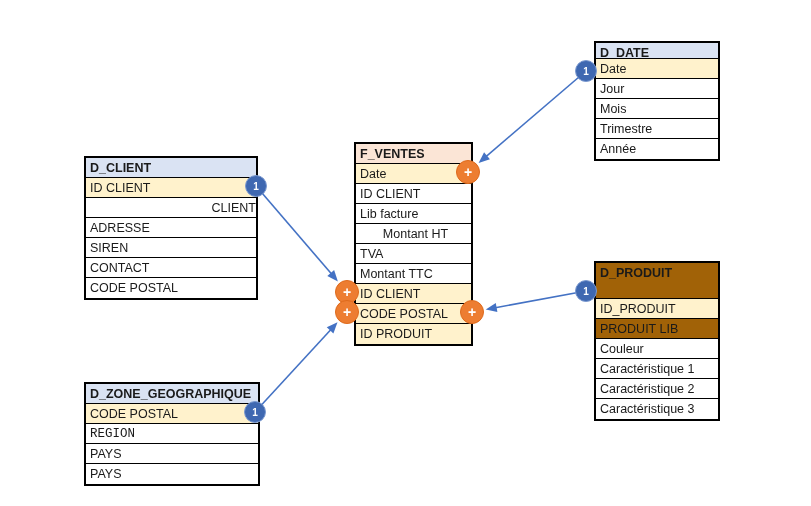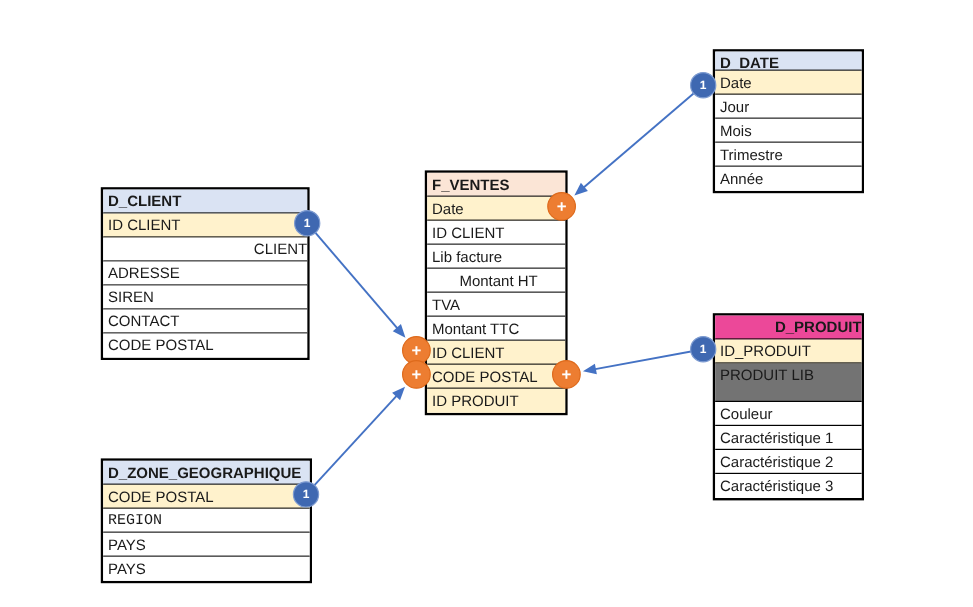--- a/index.html
+++ b/index.html
@@ -72,23 +72,23 @@
     </div>
     <div class="entity" style="left: 594px; top: 41px; width: 126px; border-color: rgb(0, 0, 0);">
       <div class="cell thead" style="height: 16px; background: rgb(218, 227, 243); border-color: rgb(0, 0, 0); color: rgb(26, 26, 26);">D_DATE</div>
       <div class="cell trow" style="height: 20px; background: rgb(255, 242, 204); border-color: rgb(0, 0, 0); color: rgb(26, 26, 26);">Date</div>
       <div class="cell trow" style="height: 20px; background: rgb(255, 255, 255); border-color: rgb(0, 0, 0); color: rgb(26, 26, 26);">Jour</div>
       <div class="cell trow" style="height: 20px; background: rgb(255, 255, 255); border-color: rgb(0, 0, 0); color: rgb(26, 26, 26);">Mois</div>
       <div class="cell trow" style="height: 20px; background: rgb(255, 255, 255); border-color: rgb(0, 0, 0); color: rgb(26, 26, 26);">Trimestre</div>
       <div class="cell trow" style="height: 20px; background: rgb(255, 255, 255); border-color: rgb(0, 0, 0); color: rgb(26, 26, 26);">Année</div>
     </div>
     <div class="entity" style="left: 594px; top: 261px; width: 126px; border-color: rgb(0, 0, 0);">
-      <div class="cell thead" style="height: 20px; background: #ec4899; border-color: rgb(0, 0, 0); color: rgb(26, 26, 26); text-align: right;">D_PRODUIT</div>
+      <div class="cell thead" style="height: 36px; background: #a16207; border-color: rgb(0, 0, 0); color: rgb(26, 26, 26);">D_PRODUIT</div>
       <div class="cell trow" style="height: 20px; background: rgb(255, 242, 204); border-color: rgb(0, 0, 0); color: rgb(26, 26, 26);">ID_PRODUIT</div>
-      <div class="cell trow" style="height: 32px; background: #737373; border-color: rgb(0, 0, 0); color: rgb(26, 26, 26);">PRODUIT LIB</div>
+      <div class="cell trow" style="height: 20px; background: #a16207; border-color: rgb(0, 0, 0); color: rgb(26, 26, 26);">PRODUIT LIB</div>
       <div class="cell trow" style="height: 20px; background: rgb(255, 255, 255); border-color: rgb(0, 0, 0); color: rgb(26, 26, 26);">Couleur</div>
       <div class="cell trow" style="height: 20px; background: rgb(255, 255, 255); border-color: rgb(0, 0, 0); color: rgb(26, 26, 26);">Caractéristique 1</div>
       <div class="cell trow" style="height: 20px; background: rgb(255, 255, 255); border-color: rgb(0, 0, 0); color: rgb(26, 26, 26);">Caractéristique 2</div>
       <div class="cell trow" style="height: 20px; background: rgb(255, 255, 255); border-color: rgb(0, 0, 0); color: rgb(26, 26, 26);">Caractéristique 3</div>
     </div>
     <div class="badge one" style="left: 575px; top: 60px; width: 22px; height: 22px; background: rgb(63, 104, 177); border-color: rgb(124, 154, 208); color: rgb(255, 255, 255);">1</div>
     <div class="badge many" style="left: 456px; top: 160px; width: 24px; height: 24px; background: rgb(237, 125, 49); border-color: rgb(222, 106, 28); color: rgb(255, 255, 255);">+</div>
     <div class="badge one" style="left: 245px; top: 175px; width: 22px; height: 22px; background: rgb(63, 104, 177); border-color: rgb(124, 154, 208); color: rgb(255, 255, 255);">1</div>
     <div class="badge many" style="left: 335px; top: 280px; width: 24px; height: 24px; background: rgb(237, 125, 49); border-color: rgb(222, 106, 28); color: rgb(255, 255, 255);">+</div>
     <div class="badge one" style="left: 244px; top: 401px; width: 22px; height: 22px; background: rgb(63, 104, 177); border-color: rgb(124, 154, 208); color: rgb(255, 255, 255);">1</div>

